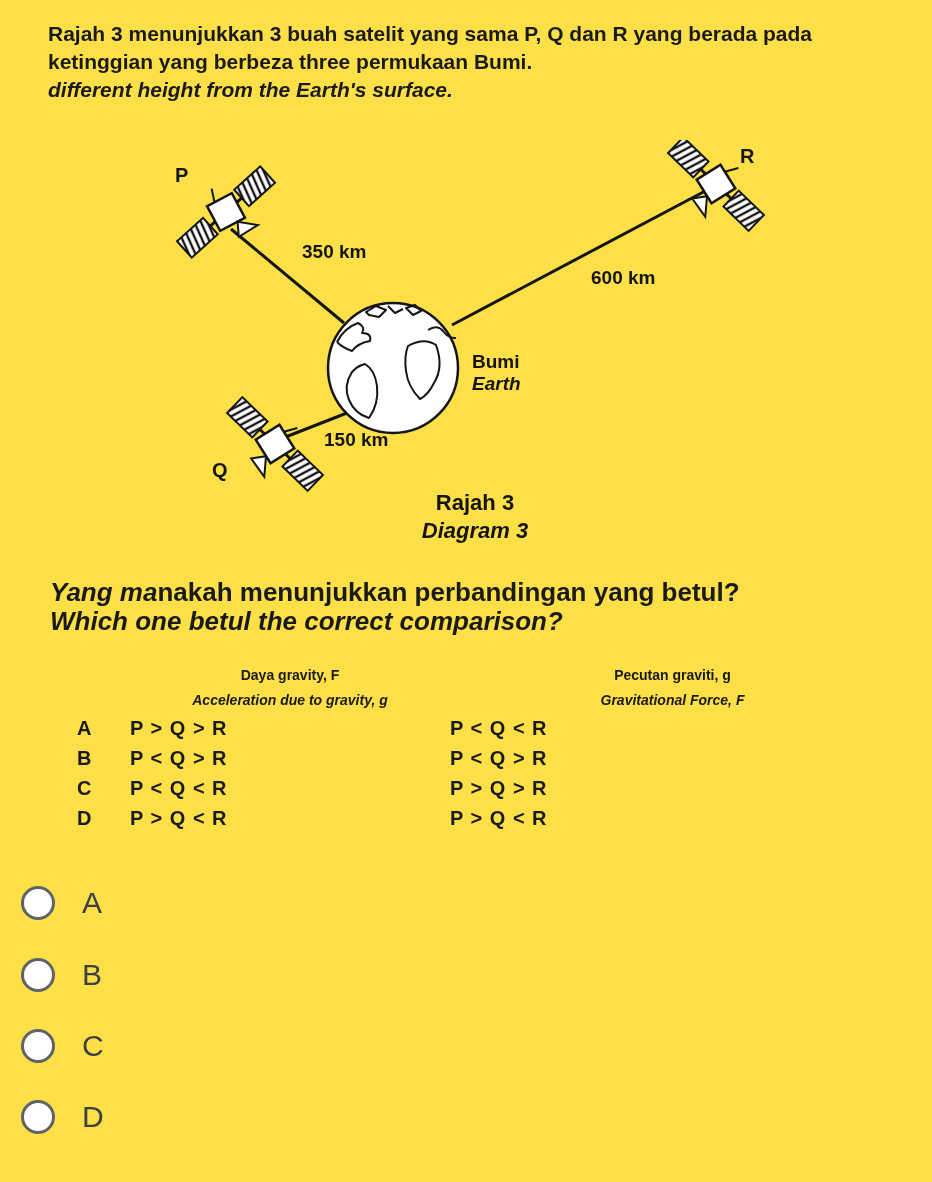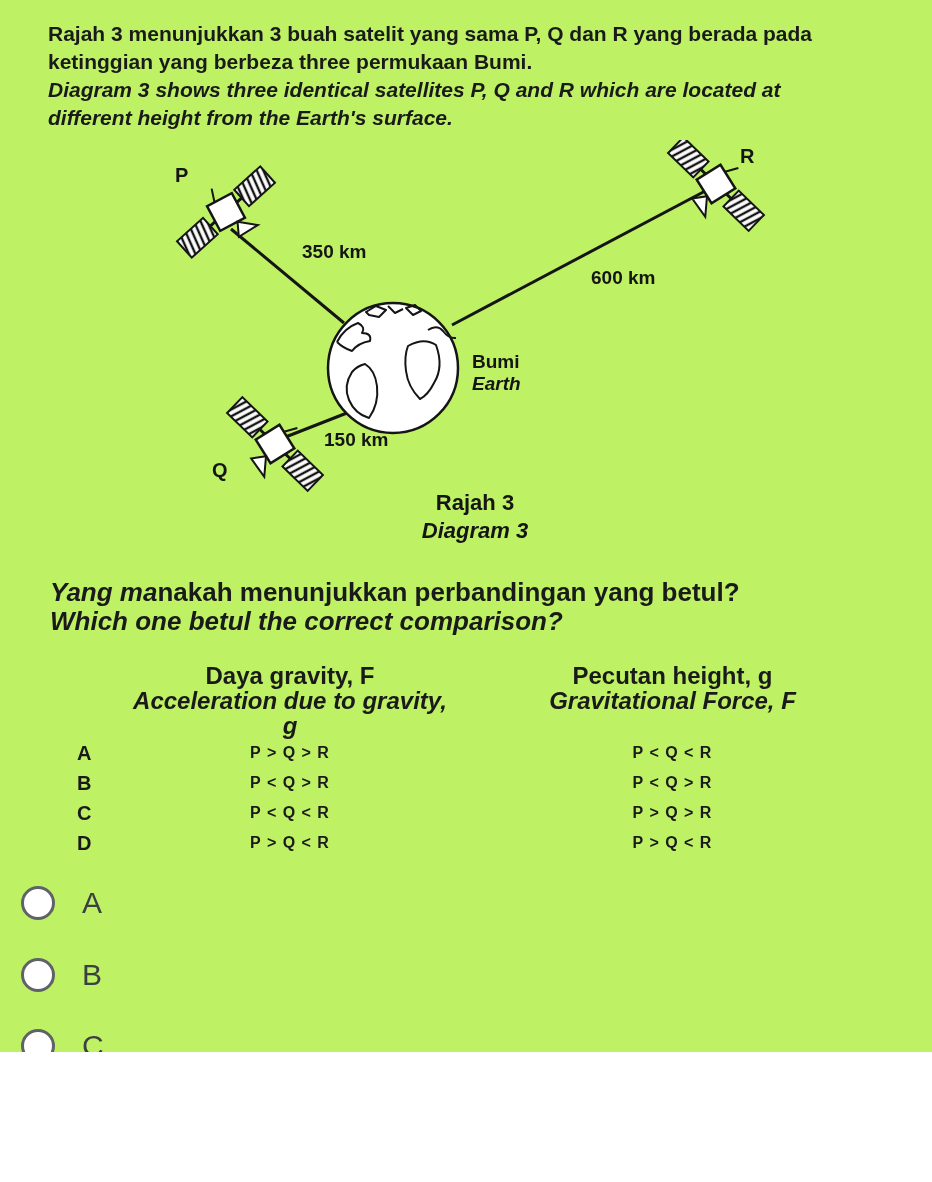--- a/index.html
+++ b/index.html
@@ -1,43 +1,42 @@
 <!DOCTYPE html>
 <html><head>
 <meta charset="utf-8">
 <style>
   html,body{margin:0;padding:0;background:#ffffff;}
-  #page{position:relative;width:932px;height:1052px;background:#bef264;overflow:hidden;
+  #page{position:relative;width:932px;height:1182px;background:#fde047;overflow:hidden;
         font-family:"Liberation Sans",sans-serif;color:#1a1a1a;}
   .abs{position:absolute;}
   
   .intro{left:48px;top:20px;width:870px;font-size:21px;line-height:28px;font-weight:bold;}
   .it{font-style:italic;}
   .prompt{left:50px;top:578px;width:760px;font-size:26px;line-height:29px;font-weight:bold;}
   
   .cmp{left:77px;top:663px;display:grid;grid-template-columns:53px 320px 445px;font-weight:bold;}
-  .cmp .hdr{font-size:24px;line-height:25px;text-align:center;}
+  .cmp .hdr{font-size:14px;line-height:25px;text-align:center;}
   .cmp .letter{font-size:20px;line-height:30px;text-align:left;}
-  .cmp .val{font-size:16px;line-height:30px;text-align:center;letter-spacing:1px;}
+  .cmp .val{font-size:20px;line-height:30px;text-align:left;letter-spacing:1px;}
   
   .opt{left:21px;height:34px;display:flex;align-items:center;}
   .radio{width:34px;height:34px;box-sizing:border-box;border:3px solid #5f6368;border-radius:50%;background:#fff;flex:0 0 auto;}
   .optlabel{margin-left:27px;font-size:30px;color:#3c4043;font-weight:normal;}
   
   svg text{font-family:"Liberation Sans",sans-serif;font-weight:bold;fill:#151515;}
 </style>
 </head>
 <body>
 
 <div id="page">
 
   <div class="abs intro">
     <div>Rajah 3 menunjukkan 3 buah satelit yang sama P, Q dan R yang berada pada</div>
     <div>ketinggian yang berbeza three permukaan Bumi.</div>
-    <div class="it">Diagram 3 shows three identical satellites P, Q and R which are located at</div>
     <div class="it">different height from the Earth's surface.</div>
   </div>
 
   <svg class="abs" style="left:0;top:140px;" width="932" height="410" viewBox="0 140 932 410">
     <defs>
       <pattern id="hatch" patternUnits="userSpaceOnUse" width="6" height="6" patternTransform="rotate(18)">
         <rect width="6" height="6" fill="#ffffff"></rect>
         <line x1="3" y1="0" x2="3" y2="6" stroke="#151515" stroke-width="2.4"></line>
       </pattern>
       <g id="sat-proto">
@@ -84,21 +83,21 @@
   </svg>
 
   <div class="abs prompt">
     <div><span class="it">Yang ma</span><span>nakah menunjukkan perbandingan yang betul?</span></div>
     <div class="it">Which one betul the correct comparison?</div>
   </div>
 
   <div class="abs cmp">
     <div></div>
     <div class="hdr">Daya gravity, F</div>
-    <div class="hdr">Pecutan height, g</div>
+    <div class="hdr">Pecutan graviti, g</div>
 
     <div></div>
     <div class="hdr it">Acceleration due to gravity, g</div>
     <div class="hdr it">Gravitational Force, F</div>
 
     <div class="letter">A</div>
     <div class="val">P &gt; Q &gt; R</div>
     <div class="val">P &lt; Q &lt; R</div>
 
     <div class="letter">B</div>

